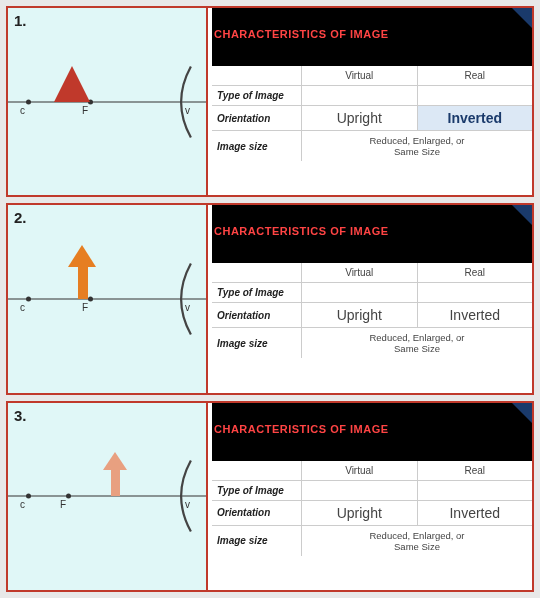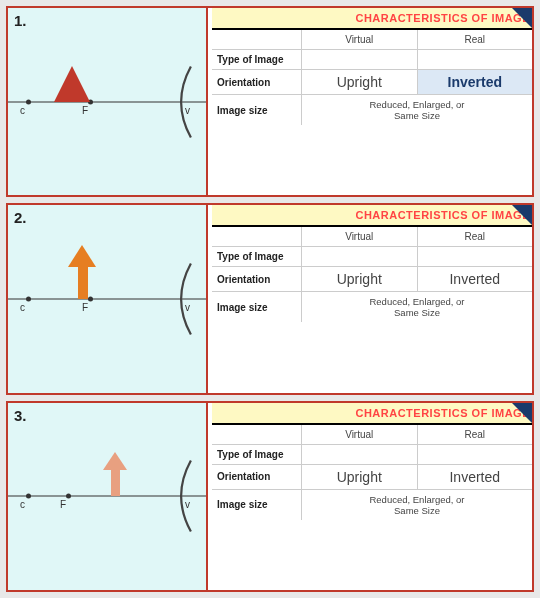--- a/index.html
+++ b/index.html
@@ -93,34 +93,34 @@
     }
 
     
     .char-panel {
       flex: 1;
       display: flex;
       flex-direction: column;
     }
 
     .char-title {
-      background: #fef9c3;
+      background: #000000;
       color: #ff4444;
       font-weight: bold;
       font-size: 11px;
-      text-align: right;
-      padding: 4px 2px;
+      text-align: left;
+      padding: 20px 2px;
       letter-spacing: 0.5px;
     }
 
     .char-table {
       flex: 1;
       display: flex;
       flex-direction: column;
-      border-top: 2px solid #000000;
+      border-top: 6px solid #000000;
     }
 
     .char-header-row {
       display: flex;
       flex-direction: row;
       border-bottom: 1px solid #ccc;
     }
 
     .char-label-col {
       flex: 0 0 90px;
@@ -155,20 +155,21 @@
 
     .char-row-label {
       flex: 0 0 90px;
       padding: 4px 5px;
       font-weight: bold;
       font-size: 10px;
       color: #222;
       border-right: 1px solid #ccc;
       display: flex;
       align-items: center;
+      font-style: italic;
     }
 
     .char-cell {
       flex: 1;
       text-align: center;
       padding: 4px 2px;
       font-size: 14px;
       color: #444;
       border-right: 1px solid #ccc;
       display: flex;

